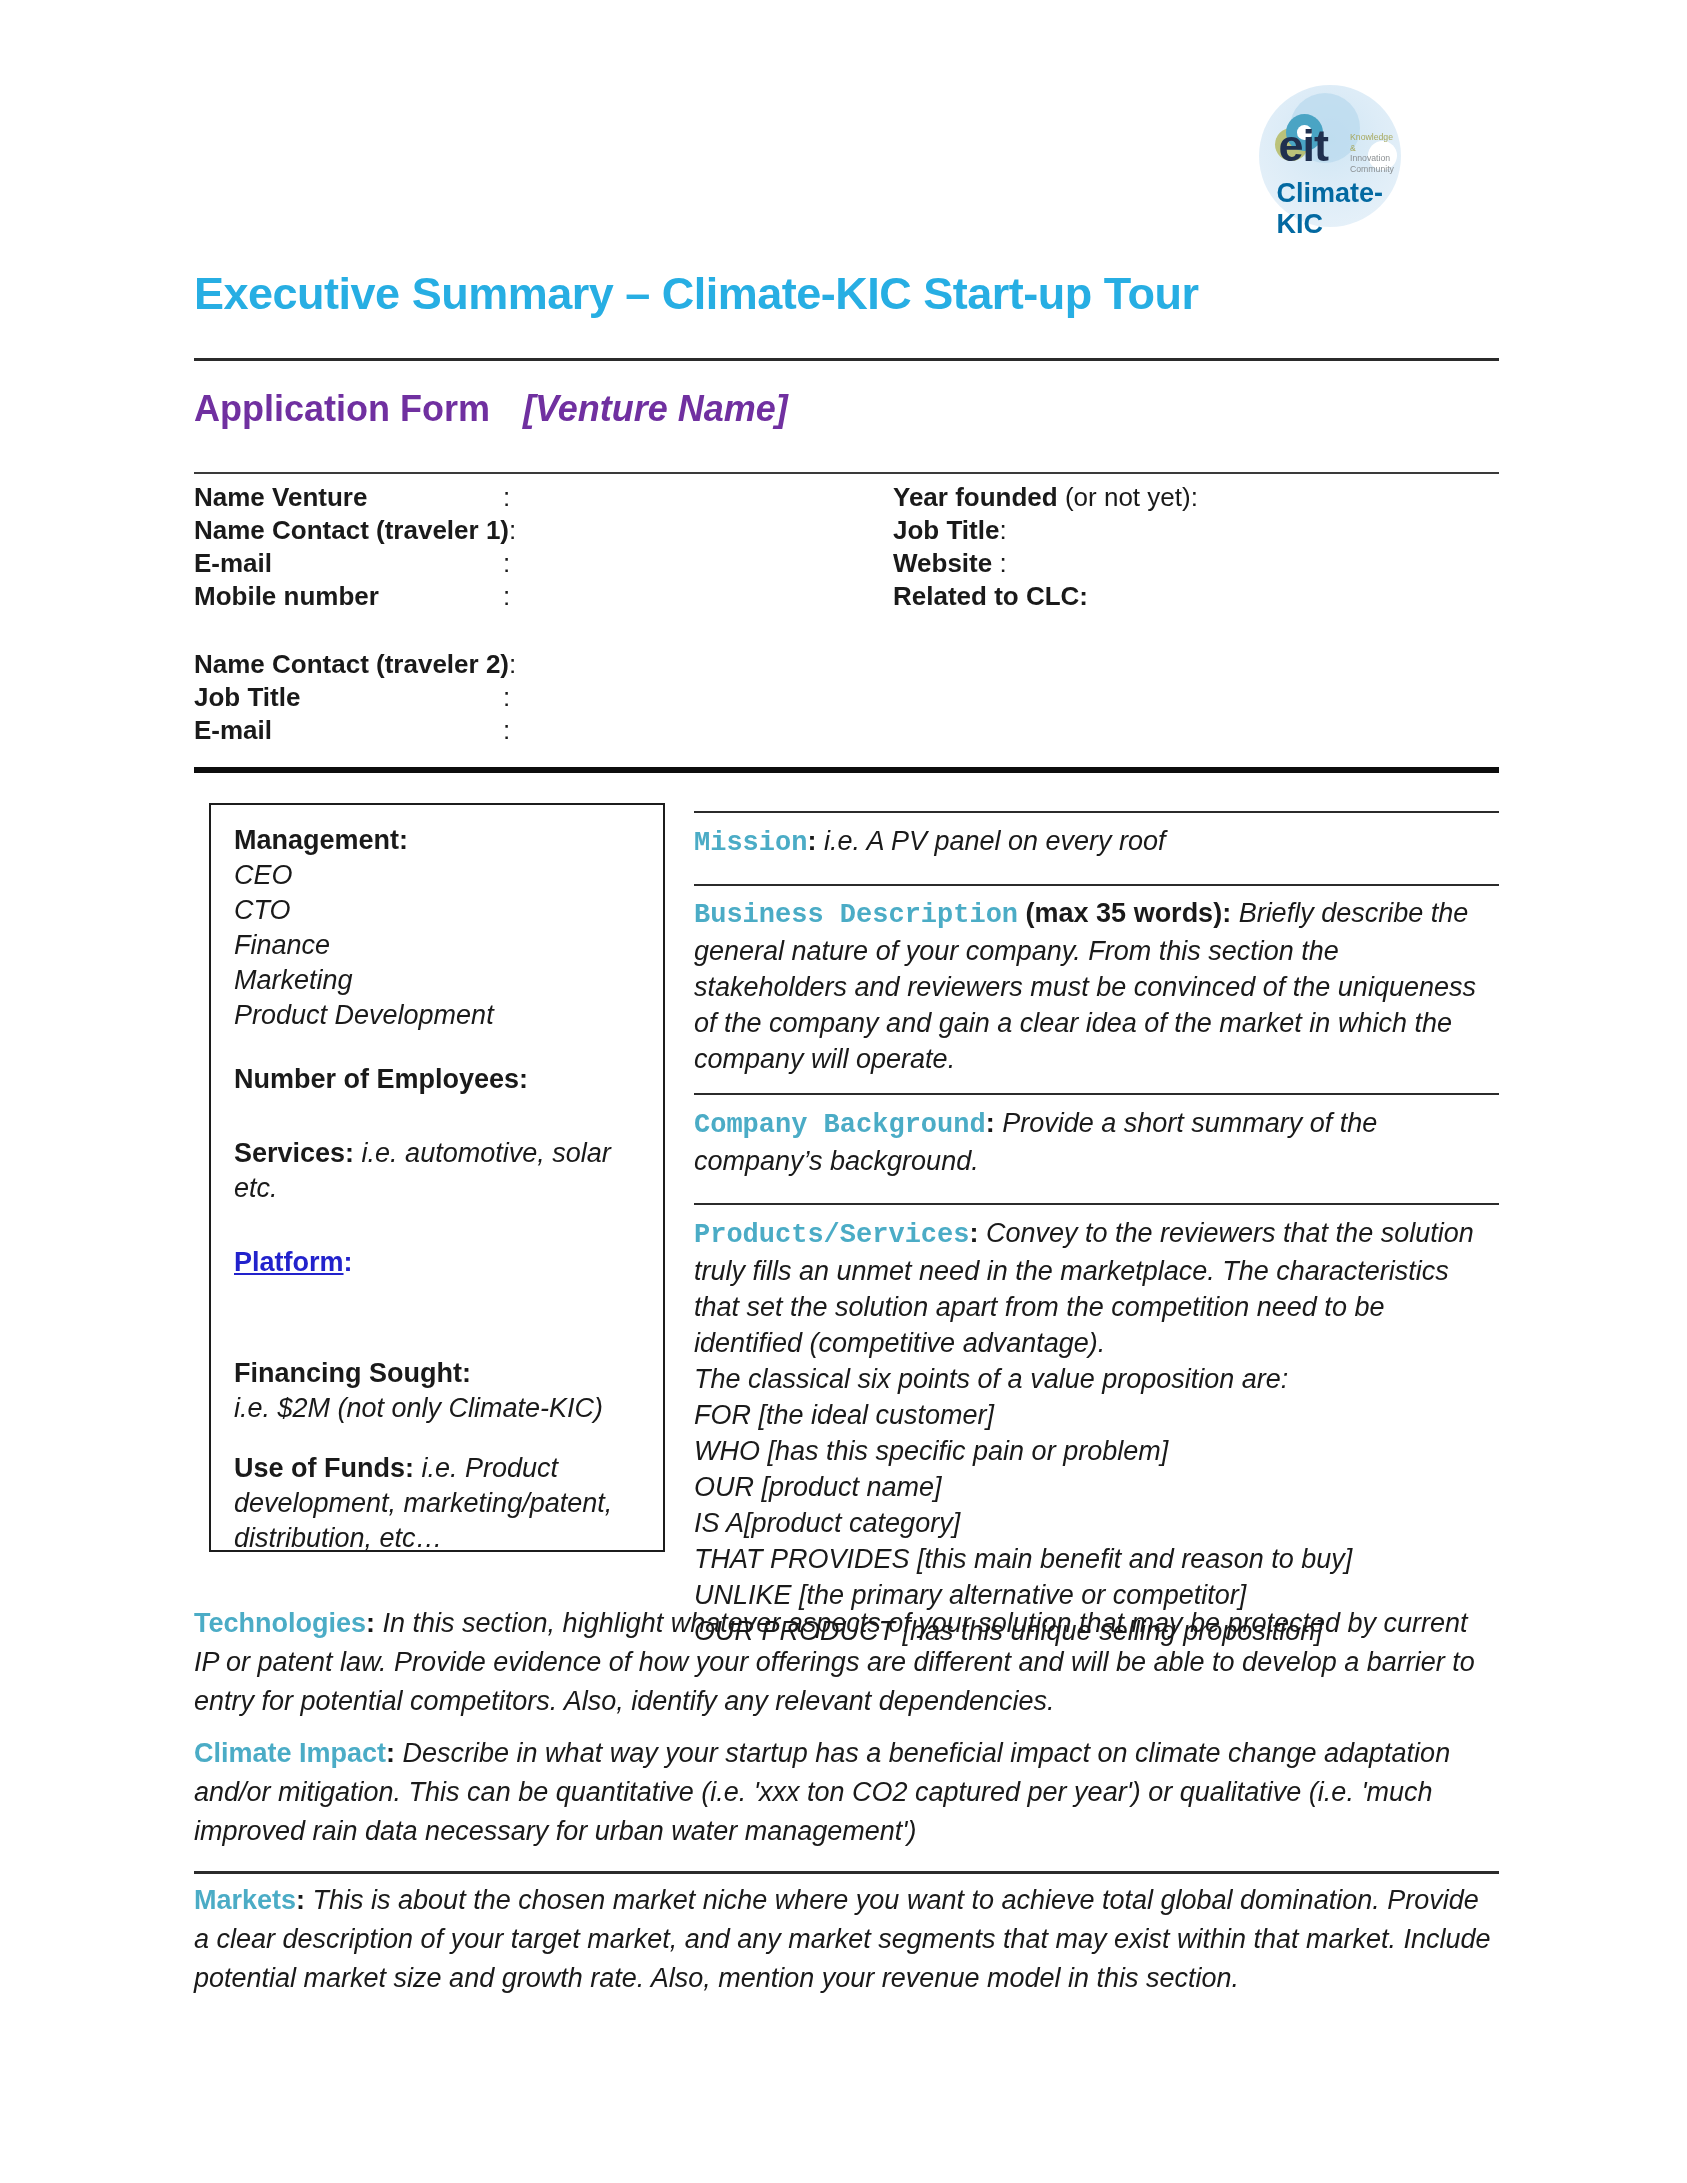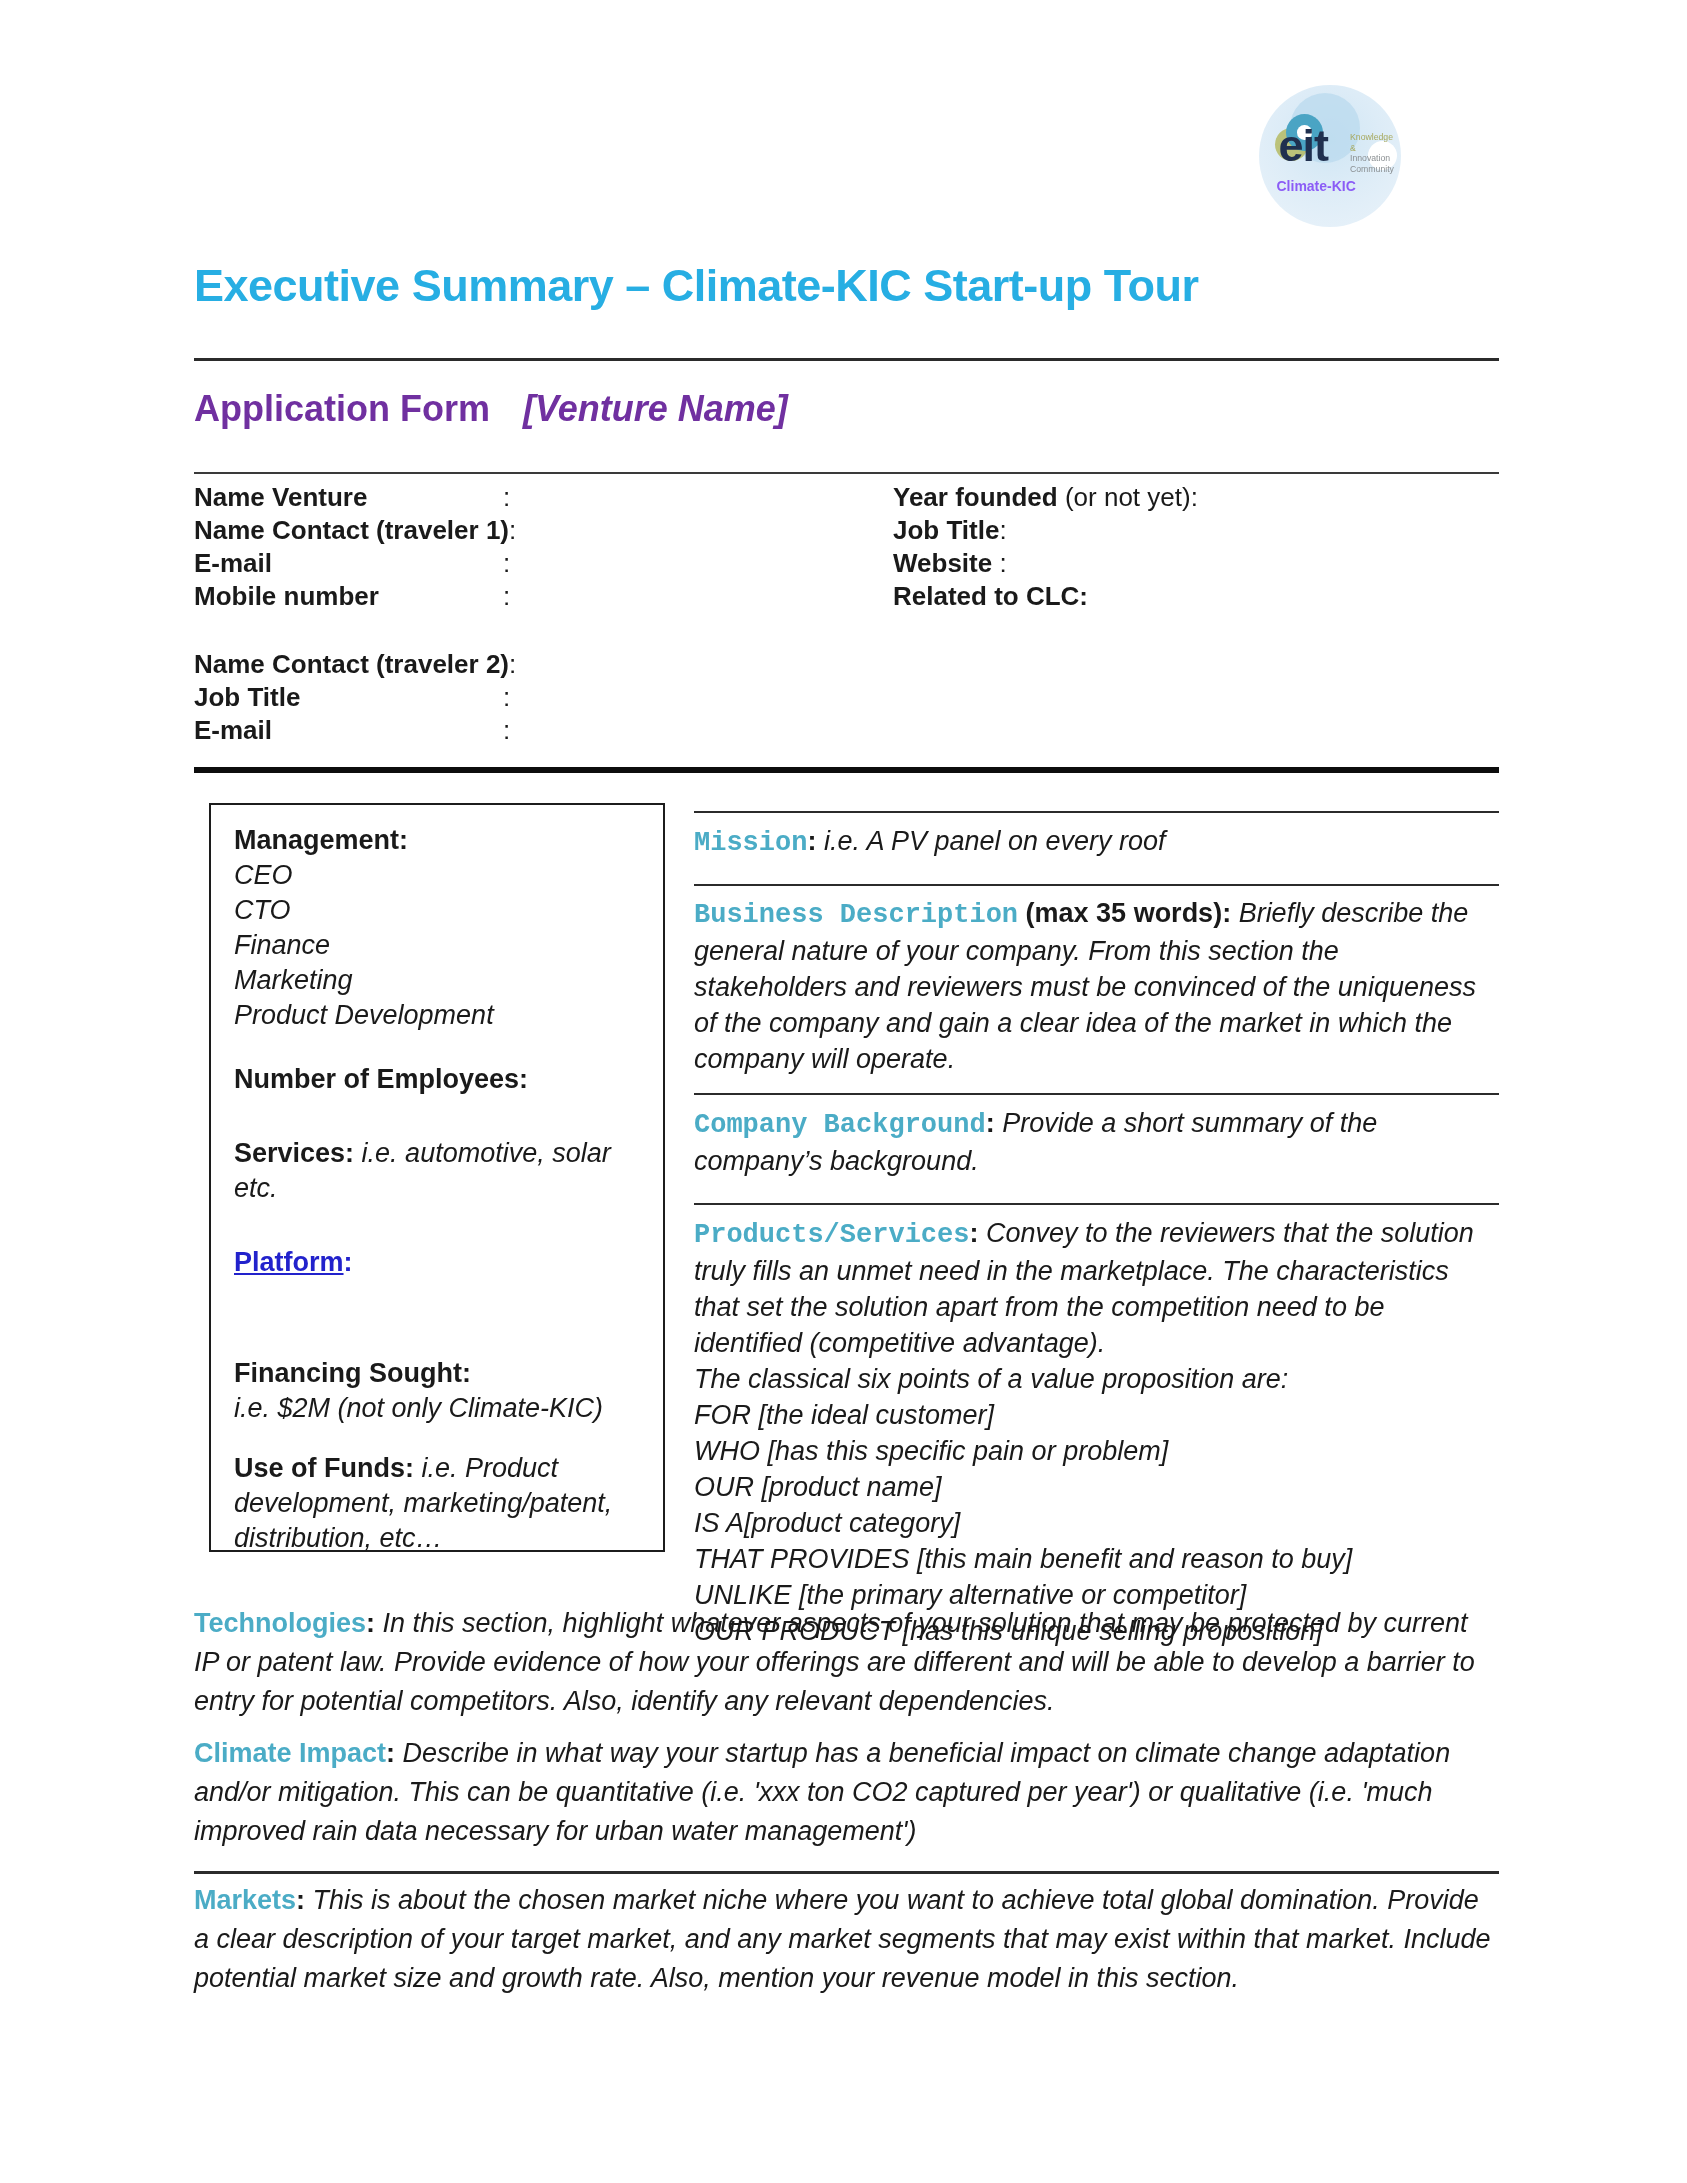--- a/index.html
+++ b/index.html
@@ -16,23 +16,23 @@
   .logo .disc{position:absolute;left:0;top:0;width:142px;height:142px;border-radius:50%;
     background:radial-gradient(circle at 50% 38%, #cfe6f4 0%, #ddecf7 45%, #eaf3fa 100%);}
   .logo .halo{position:absolute;left:31px;top:7.8px;width:70px;height:70px;border-radius:50%;background:#b9d9ee;opacity:.75;}
   .logo .olive{position:absolute;left:15.5px;top:43px;width:33px;height:33px;border-radius:50%;background:#b3b85a;opacity:.8;}
   .logo .teal{position:absolute;left:27px;top:29px;width:37px;height:37px;border-radius:50%;background:#4aa4c4;}
   .logo .idot{position:absolute;left:38px;top:40px;width:14.6px;height:14.6px;border-radius:50%;background:#ffffff;}
   .logo .wdot{position:absolute;left:109px;top:56px;width:29px;height:29px;border-radius:50%;background:#ffffff;}
   .logo .eit{position:absolute;left:19.4px;top:35px;font-size:45px;font-weight:700;color:#20304f;letter-spacing:-1px;}
   .logo .tag{position:absolute;left:91px;top:47px;font-size:8.7px;line-height:10.7px;color:#8a8f92;}
   .logo .tag .l1{color:#a7a95f;}
-  .logo .brand{position:absolute;left:17.5px;top:93px;font-size:14px;font-weight:700;color:#8b5cf6;}
+  .logo .brand{position:absolute;left:17.5px;top:93px;font-size:27px;font-weight:700;color:#0369a1;}
   
-  .doc-title{position:absolute;left:194px;top:260px;font-size:45px;font-weight:700;color:#27AEE3;letter-spacing:-0.5px;}
+  .doc-title{position:absolute;left:194px;top:268px;font-size:45px;font-weight:700;color:#27AEE3;letter-spacing:-0.5px;}
   .rule-title{position:absolute;left:194px;top:358px;width:1305px;height:0;border-top:3.9px solid #2b2b2b;}
   .app-form{position:absolute;left:194px;top:388px;font-size:36px;font-weight:700;color:#7030A0;}
   .app-form .venture{font-style:italic;margin-left:33px;}
   
   .rule-thin{position:absolute;left:194px;top:472px;width:1305px;height:0;border-top:2.9px solid #3a3a3a;}
   .form-grid{position:absolute;left:194px;top:481px;width:1305px;font-size:26px;line-height:33px;}
   .form-grid .col-l{position:absolute;left:0;top:0;width:679px;}
   .form-grid .col-r{position:absolute;left:699px;top:0;width:602px;}
   .frow{white-space:nowrap;}
   .frow .lab{display:inline-block;min-width:309px;font-weight:700;}

